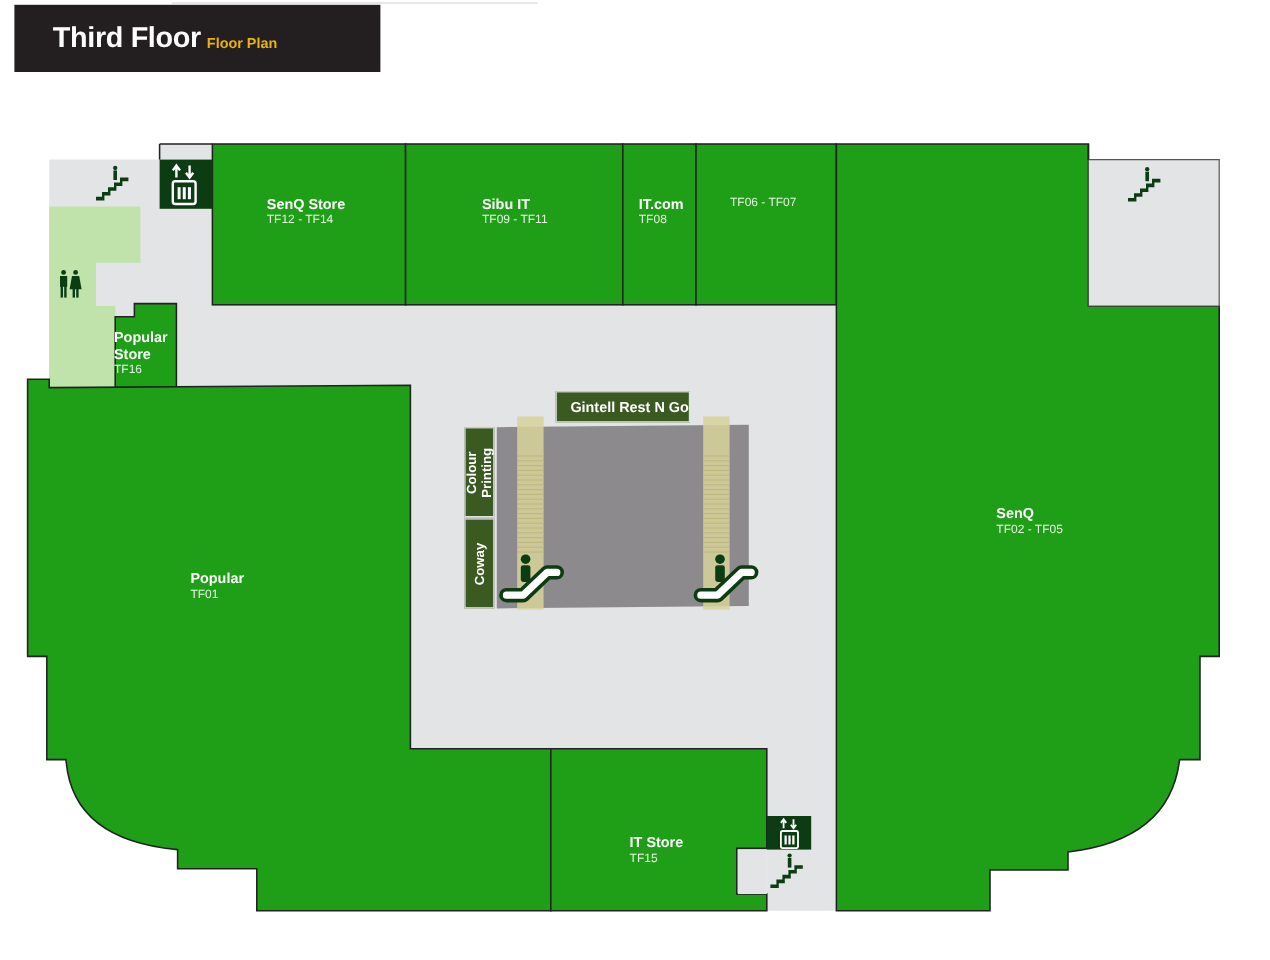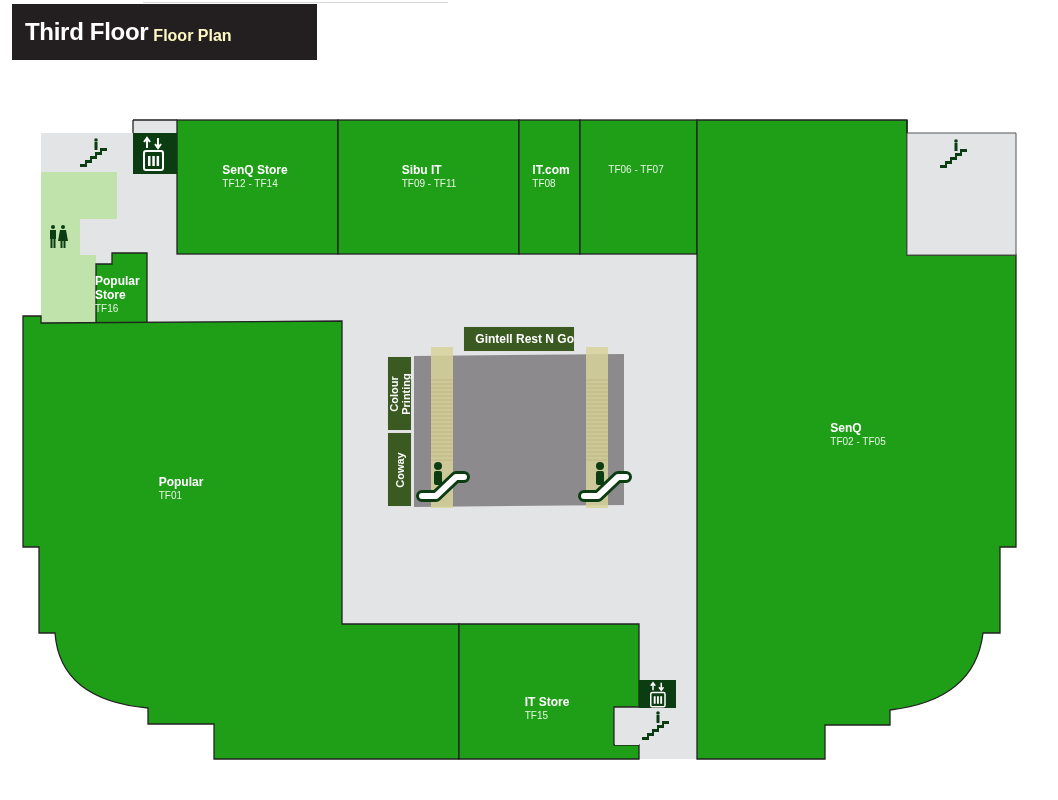--- a/index.html
+++ b/index.html
@@ -1,20 +1,20 @@
 <!DOCTYPE html>
 <html><head>
 <meta charset="utf-8">
 <style>
   html, body { margin:0; padding:0; background:#ffffff; }
   body { width:1058px; height:800px; position:relative; overflow:hidden; font-family:"Liberation Sans", sans-serif; }
   .topline { position:absolute; left:143px; top:0; width:305px; height:2px; border-bottom:1px solid #d8d8d8; }
-  .title-bar { position:absolute; left:12px; top:4px; width:305px; height:56px; background:#231f20; box-sizing:border-box; padding-left:13px; display:flex; align-items:center; }
+  .title-bar { position:absolute; left:12px; top:4px; width:305px; height:56px; background:#231f20; box-sizing:border-box; padding-left:32px; display:flex; align-items:center; }
   .title-main { color:#fff; font-weight:bold; font-size:24px; letter-spacing:-0.3px; }
-  .title-sub { color:#fef9c3; font-weight:bold; font-size:16px; margin-left:5px; margin-top:8px; }
+  .title-sub { color:#eab308; font-weight:bold; font-size:12px; margin-left:5px; margin-top:8px; }
   svg.plan { position:absolute; left:0; top:0; }
   .lbl { position:absolute; color:#fff; line-height:1.15; transform:translateX(-50%); white-space:nowrap; }
   .lbl .n { font-weight:bold; font-size:12px; display:block; }
   .lbl .c { font-size:10px; display:block; color:#e8f4e4; }
   .tag { position:absolute; background:#3a5a22; color:#fff; font-weight:bold; font-size:12px; display:flex; align-items:center; justify-content:flex-end; border:1px solid #e0e0e0; box-sizing:border-box; }
   .vtag { position:absolute; background:#3a5a22; border:1px solid #e0e0e0; box-sizing:border-box; }
   .vtag span { position:absolute; left:50%; top:50%; transform:translate(-50%,-50%) rotate(-90deg); color:#fff; font-weight:bold; font-size:11px; line-height:1.1; text-align:center; white-space:nowrap; }
 </style>
 </head>
 <body>

